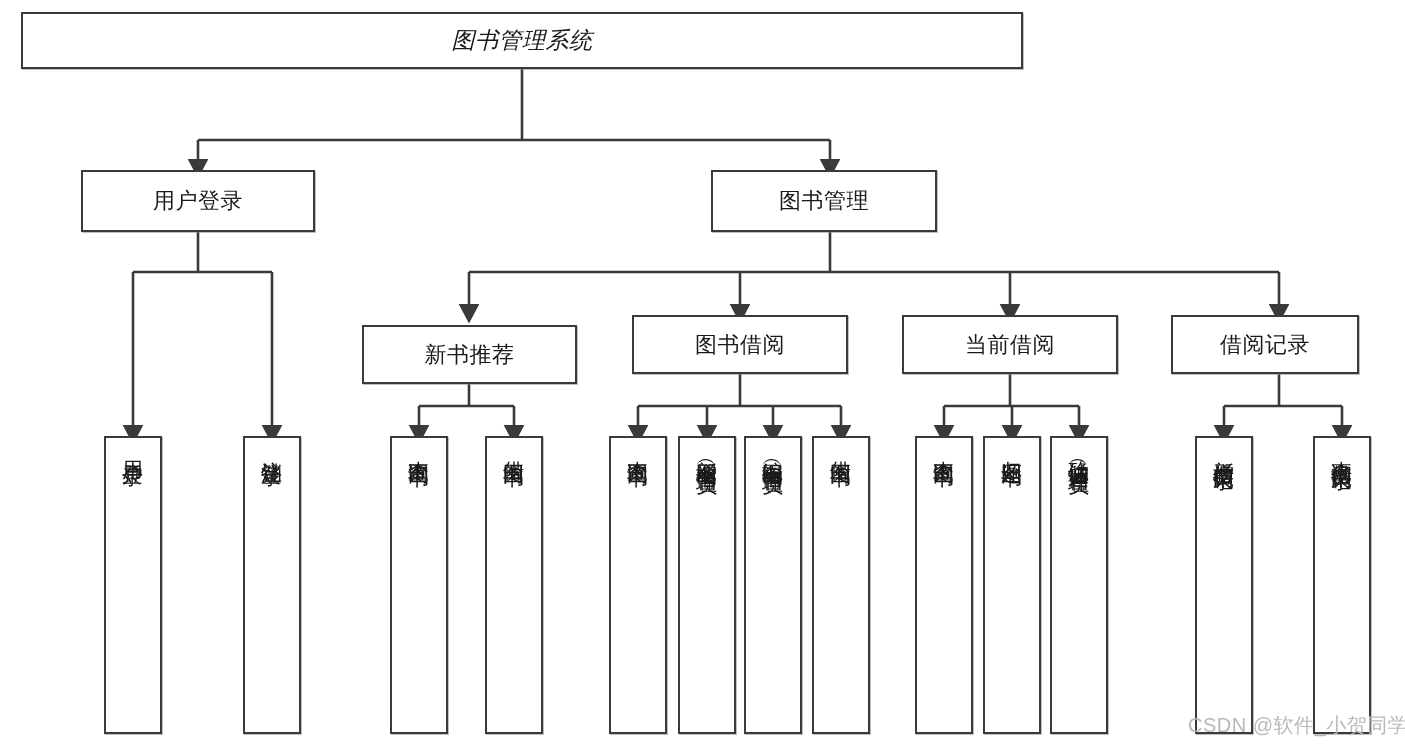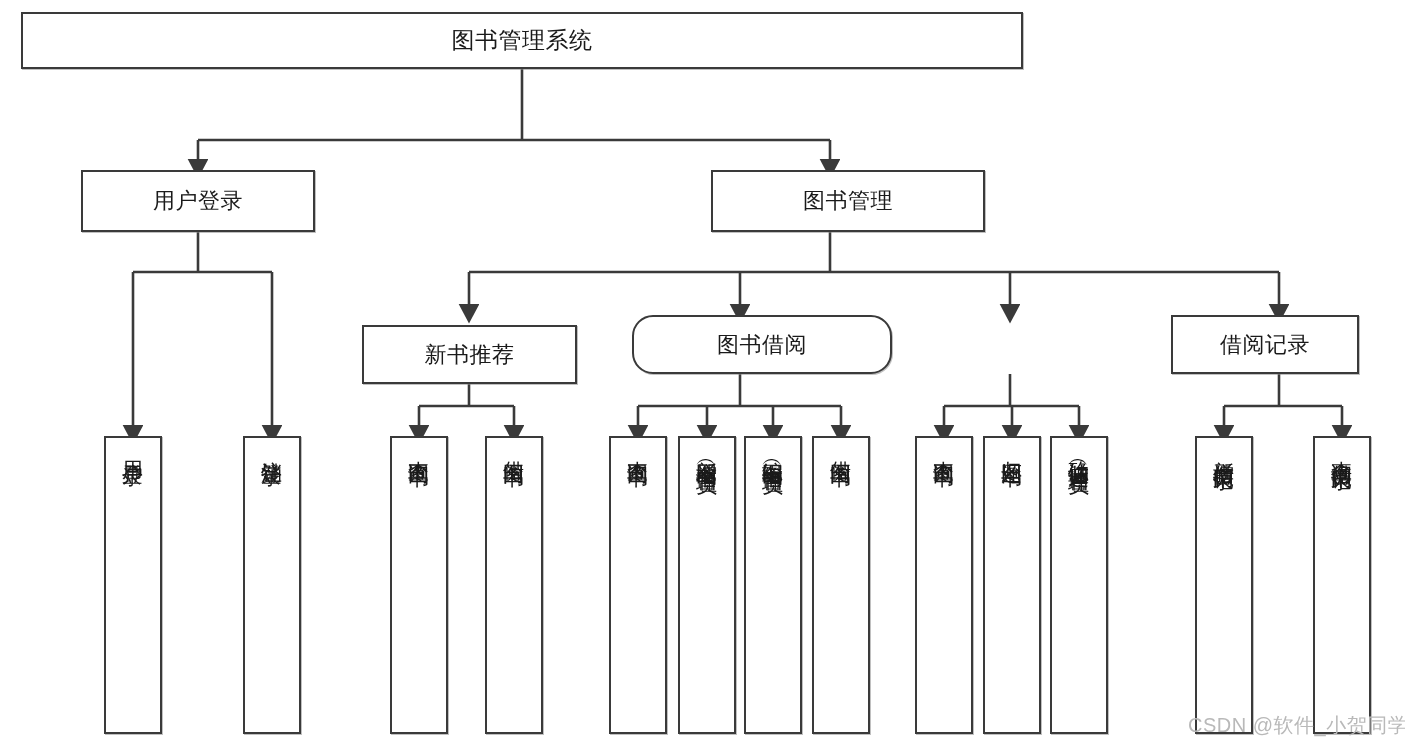--- a/index.html
+++ b/index.html
@@ -41,20 +41,21 @@
     letter-spacing: 0.5px;
     line-height: 1.18;
     white-space: pre-wrap;
   }
   
   .node.horiz .label {
     font-size: 22px;
   }
   .node.root .label {
     font-size: 23px;
+    font-style: italic;
   }
   
   .node.vert {
     align-items: flex-start;
     justify-content: center;
     padding-top: 6px;
   }
   .node.vert .label {
     writing-mode: vertical-rl;
     text-orientation: upright;
@@ -130,29 +131,32 @@
     </g>
   </svg>
 
   <div class="node horiz root" style="left:21px; top:12px; width:1002px; height:57px;">
     <span class="label">图书管理系统</span>
   </div>
 
   <div class="node horiz" style="left:81px; top:170px; width:234px; height:62px;">
     <span class="label">用户登录</span>
   </div>
-  <div class="node horiz" style="left:711px; top:170px; width:274px; height:62px;">
+  <div class="node horiz" style="left:711px; top:170px; width:226px; height:62px;">
     <span class="label">图书管理</span>
   </div>
 
   <div class="node horiz" style="left:362px; top:315px; width:215px; height:59px;margin-top:10px;">
     <span class="label">新书推荐</span>
   </div>
-  <div class="node horiz" style="left:632px; top:315px; width:260px; height:59px;border-radius:21px;">
+  <div class="node horiz" style="left:632px; top:315px; width:216px; height:59px;">
     <span class="label">图书借阅</span>
+  </div>
+  <div class="node horiz" style="left:902px; top:315px; width:216px; height:59px;">
+    <span class="label">当前借阅</span>
   </div>
   <div class="node horiz" style="left:1171px; top:315px; width:188px; height:59px;">
     <span class="label">借阅记录</span>
   </div>
 
   <div class="node vert" style="left:104px; top:436px; width:58px; height:298px;">
     <span class="label">用户登录</span>
   </div>
   <div class="node vert" style="left:243px; top:436px; width:58px; height:298px;">
     <span class="label">注销登录</span>

